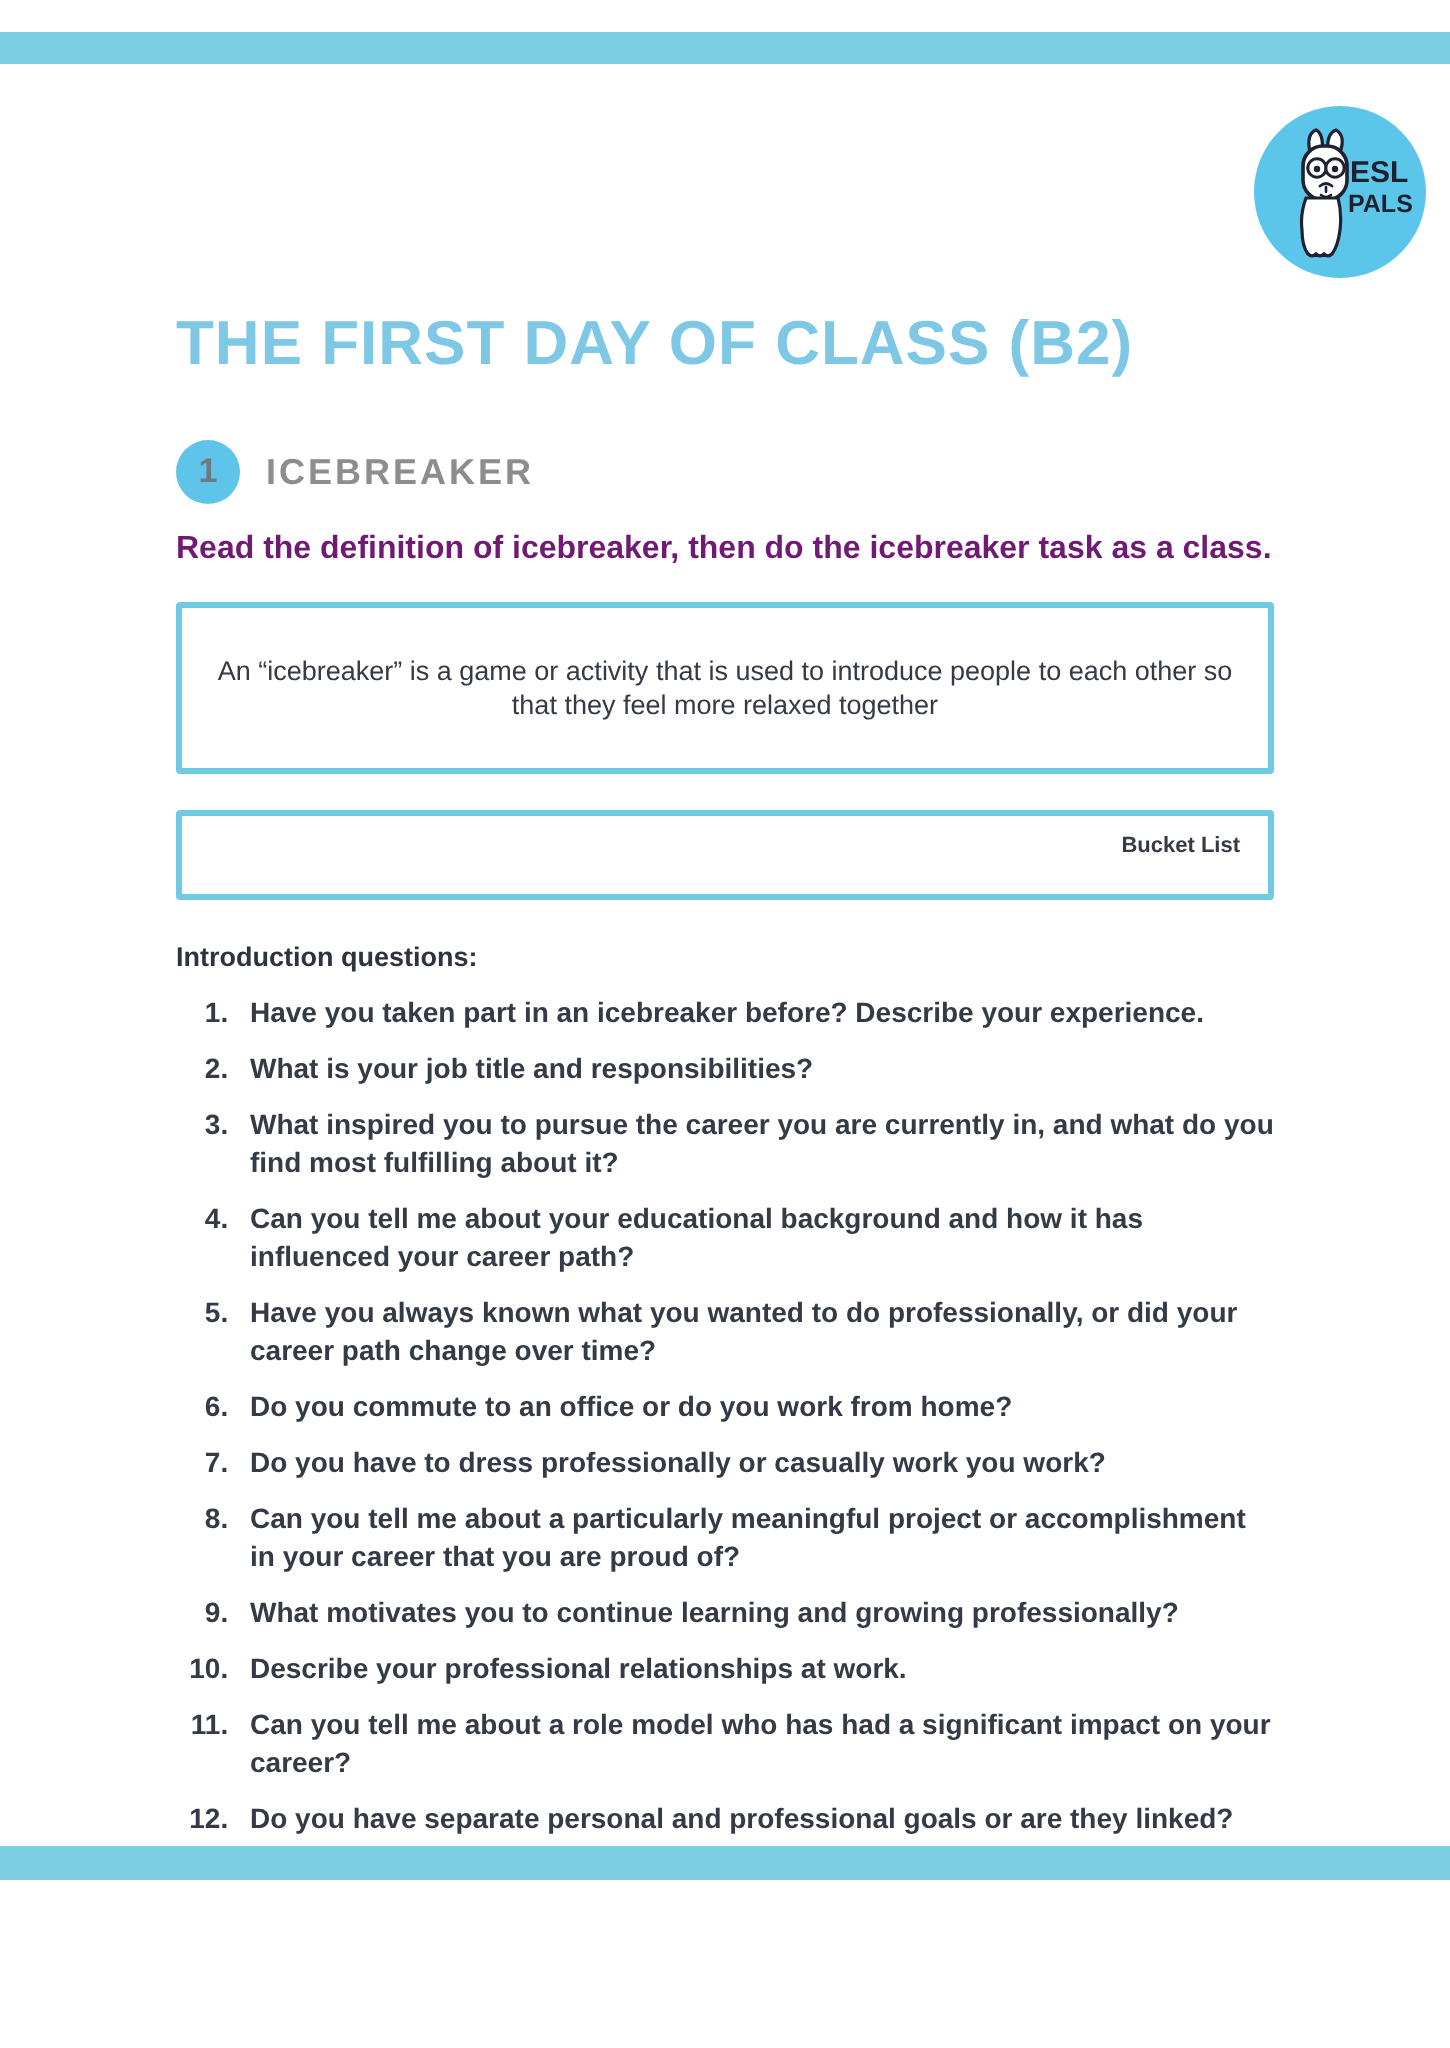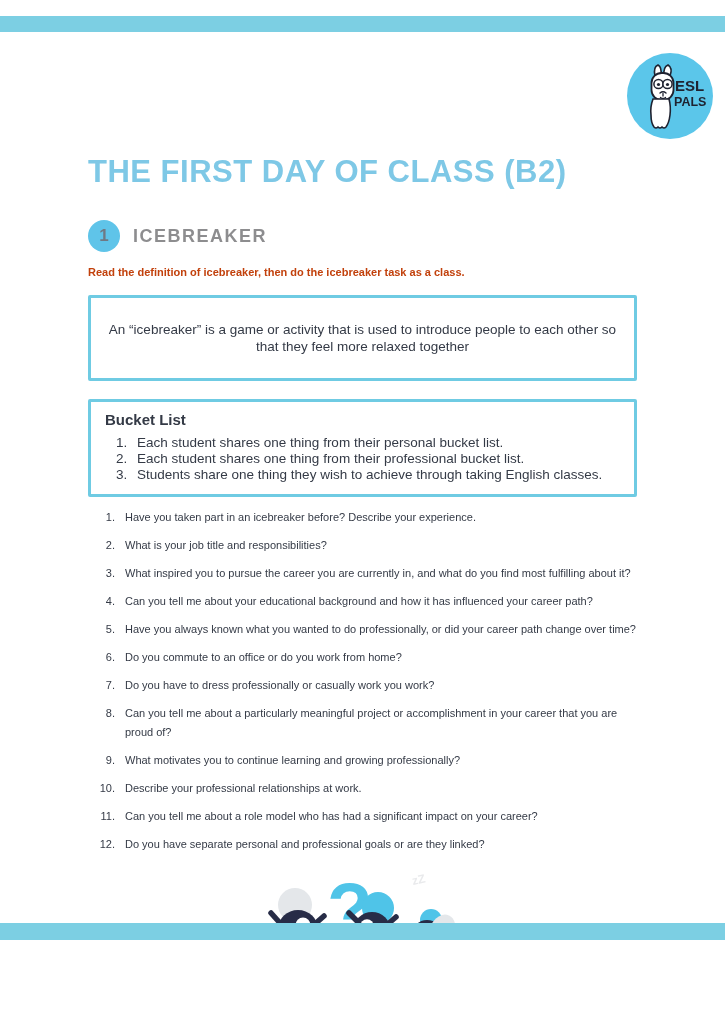--- a/index.html
+++ b/index.html
@@ -20,29 +20,29 @@
   .page{position:relative;width:725px;height:924px;margin:16px auto;background:#fff;overflow:hidden;}
   .top-bar{position:absolute;top:0;left:0;width:100%;height:16px;background:var(--accent-bar);}
   .bottom-bar{position:absolute;bottom:0;left:0;width:100%;height:17px;background:var(--accent-bar);}
   .logo{position:absolute;top:37px;right:12px;width:86px;height:86px;}
   .content{position:absolute;top:16px;left:88px;width:549px;}
   h1.title{margin-top:122px;font-size:31px;font-weight:700;letter-spacing:0.5px;color:var(--title-blue);}
   .section-header{margin-top:30px;display:flex;align-items:center;gap:13px;}
   .badge{display:flex;align-items:center;justify-content:center;width:32px;height:32px;border-radius:50%;
          background:var(--badge-blue);color:#6F7984;font-size:17px;font-weight:700;}
   .section-label{font-size:18px;font-weight:700;letter-spacing:1.5px;color:var(--heading-gray);text-align:center;}
-  .instruction{margin-top:14px;font-size:11px;font-weight:700;color:#c2410c;}
+  .instruction{margin-top:14px;font-size:16px;font-weight:700;color:#701a75;}
   .box{border:3px solid var(--box-border);border-radius:2px;}
   .def-box{margin-top:17px;padding:23px 14px;text-align:center;font-size:13.5px;line-height:17px;}
   .bucket-box{margin-top:18px;padding:9px 14px 11px 14px;font-size:13.5px;}
-  .box-title{text-align:left;font-weight:700;font-size:15px;margin-bottom:7px;}
+  .box-title{text-align:right;font-weight:700;font-size:11px;margin-bottom:7px;}
   .bucket-box ol{margin-left:26px;line-height:16px;}
   .bucket-box ol li{padding-left:6px;margin-bottom:0;}
   .questions-heading{margin-top:21px;font-size:13.5px;font-weight:700;color:#2E3340;}
-  ol.questions{margin-top:11px;margin-left:30px;font-size:11px;line-height:19px;}
+  ol.questions{margin-top:11px;margin-left:30px;font-size:14px;line-height:19px;font-weight:bold;}
   ol.questions li{padding-left:7px;margin-bottom:9px;}
   .illustration{margin-top:0;text-align:center;}
   .footer{position:absolute;top:978px;left:88px;width:549px;font-size:11.5px;color:var(--footer-gray);}
   .footer .fleft{position:absolute;left:0;}
   .footer .fcenter{position:absolute;left:0;right:0;text-align:center;}
   .footer .fright{position:absolute;right:0;}
 </style>
 </head>
 <body>
 
@@ -84,27 +84,23 @@
     </div>
 
     <p class="instruction">Read the definition of icebreaker, then do the icebreaker task as a class.</p>
 
     <div class="box def-box">
       <span>An “icebreaker” is a game or activity that is used to introduce people to each other so that they feel more relaxed together</span>
     </div>
 
     <div class="box bucket-box">
       <p class="box-title">Bucket List</p>
-      <ol>
-          <li>Each student shares one thing from their personal bucket list.</li>
-          <li>Each student shares one thing from their professional bucket list.</li>
-          <li>Students share one thing they wish to achieve through taking English classes.</li>
-        </ol>
     </div>
 
+    <p class="questions-heading">Introduction questions:</p>
 
     <ol class="questions">
         <li>Have you taken part in an icebreaker before? Describe your experience.</li>
         <li>What is your job title and responsibilities?</li>
         <li>What inspired you to pursue the career you are currently in, and what do you find most fulfilling about it?</li>
         <li>Can you tell me about your educational background and how it has influenced your career path?</li>
         <li>Have you always known what you wanted to do professionally, or did your career path change over time?</li>
         <li>Do you commute to an office or do you work from home?</li>
         <li>Do you have to dress professionally or casually work you work?</li>
         <li>Can you tell me about a particularly meaningful project or accomplishment in your career that you are proud of?</li>

